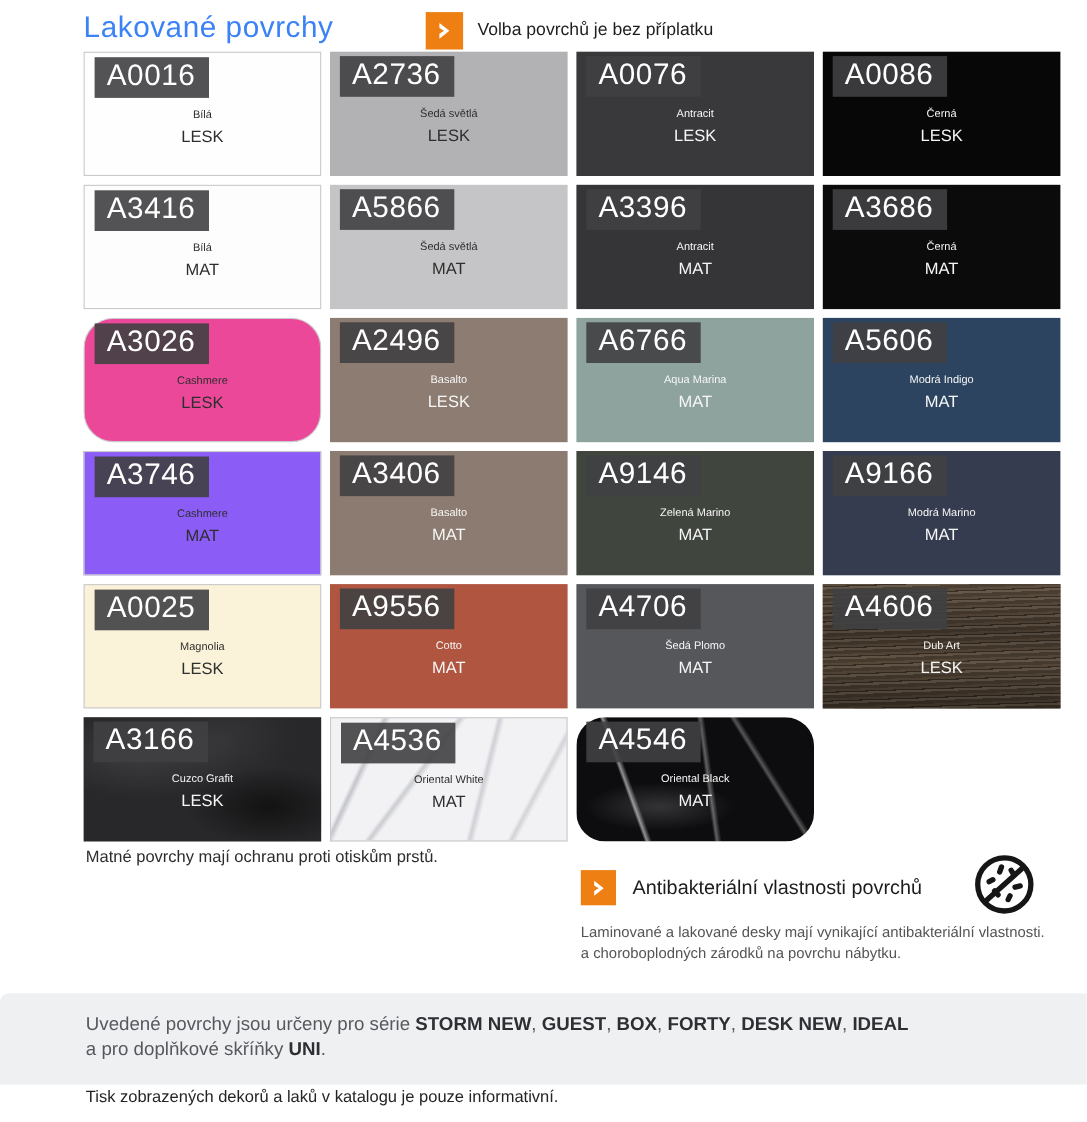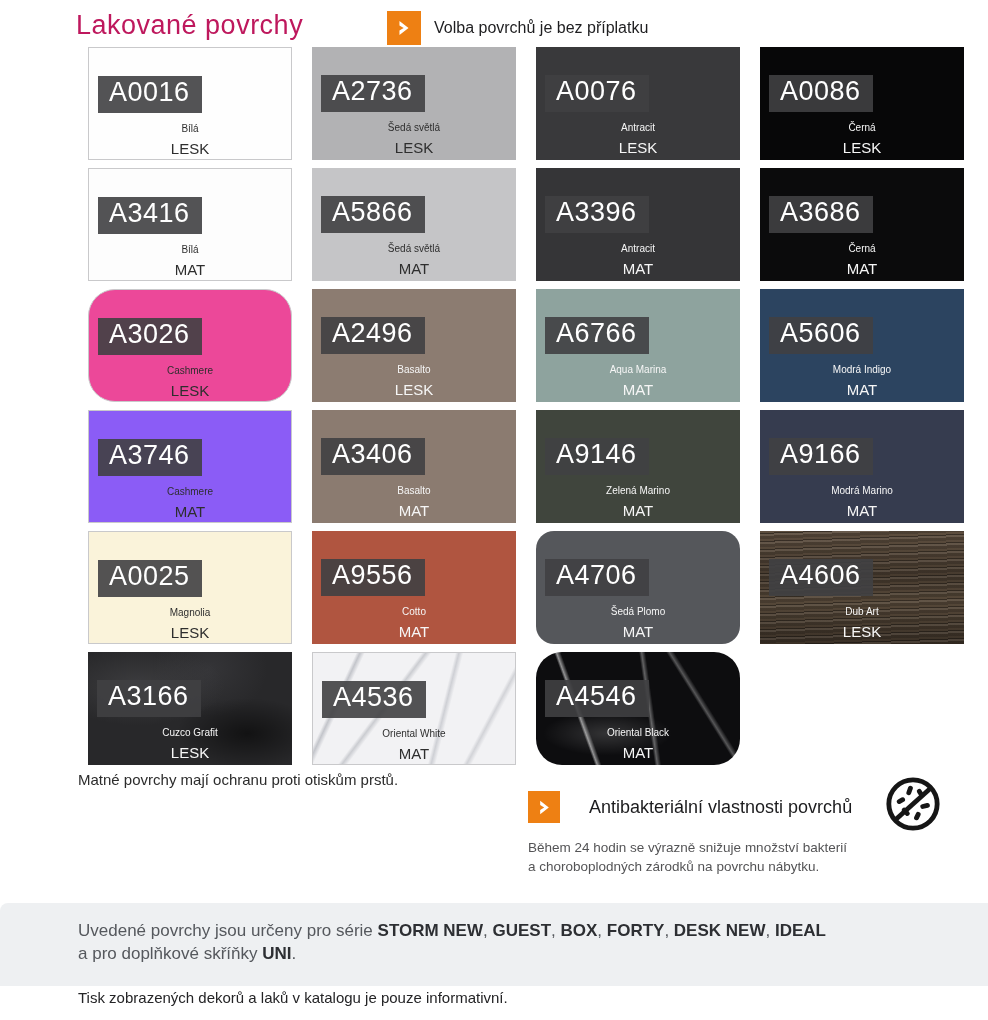--- a/index.html
+++ b/index.html
@@ -1,31 +1,31 @@
 <!DOCTYPE html>
 <html><head>
 <meta charset="utf-8">
 <style>
   html,body{margin:0;padding:0;background:#ffffff;}
   body{width:988px;height:1020px;position:relative;overflow:hidden;
        font-family:"Liberation Sans", sans-serif;color:#2f2f2f;}
 
   
   .page-title{position:absolute;left:76px;top:10px;font-size:27px;font-weight:300;
-              letter-spacing:.5px;color:#be185d;text-align:right;}
+              letter-spacing:.5px;color:#3b82f6;text-align:right;}
   .top-note{position:absolute;left:387px;top:11px;display:flex;align-items:center;gap:13px;}
   .arrow-box{width:34px;height:34px;background:var(--orange);display:flex;
              align-items:center;justify-content:center;flex:0 0 auto;}
   .arrow-box svg{display:block;}
   .top-note-text{font-size:16px;color:#1e1e20;}
 
   
   .grid{position:absolute;left:76px;top:47px;display:grid;
         grid-template-columns:repeat(4,216px);grid-auto-rows:113px;gap:8px;}
-  .swatch{box-sizing:border-box;padding-top:28px;position:relative;margin-left:12px;}
+  .swatch{box-sizing:border-box;padding-top:4px;position:relative;}
   .swatch.bordered{border:1px solid #c9c9cb;}
   .code{display:inline-block;margin-left:9px;background:rgba(64,64,66,.9);color:#ffffff;
         font-size:27px;padding:1px 12px 5px 11px;letter-spacing:.5px;}
   .sname{text-align:center;font-size:10px;margin-top:6px;line-height:20px;}
   .sfinish{text-align:center;font-size:15px;line-height:20px;}
   .txt-dark .sname,.txt-dark .sfinish{color:#2e2e2e;}
   .txt-light .sname,.txt-light .sfinish{color:#f6f6f6;}
 
   
   .tex-wood{background-color:#4a3e33;background-image:
@@ -42,21 +42,21 @@
     linear-gradient(104deg, transparent 62%, rgba(148,152,162,.38) 63.5%, transparent 65.5%),
     linear-gradient(118deg, transparent 80%, rgba(128,132,142,.28) 81.5%, transparent 83.5%);}
   .tex-marble-black{background-color:#0d0d0f;background-image:
     linear-gradient(70deg, transparent 24%, rgba(255,255,255,.55) 25%, transparent 26.8%),
     linear-gradient(82deg, transparent 54%, rgba(255,255,255,.35) 55.2%, transparent 57%),
     linear-gradient(58deg, transparent 73%, rgba(255,255,255,.30) 74.2%, transparent 76%),
     radial-gradient(ellipse 45% 28% at 35% 72%, rgba(255,255,255,.16), transparent 70%); border-radius: 26px;}
 
   
   .fp-note{position:absolute;left:78px;top:771px;font-size:15px;color:#2c2c2c;}
-  .ab-head{position:absolute;left:528px;top:791px;display:flex;align-items:center;gap:29px;}
+  .ab-head{position:absolute;left:528px;top:791px;display:flex;align-items:center;gap:15px;}
   .ab-head .arrow-box{width:32px;height:32px;}
   .ab-title{font-size:18px;color:#1c1c1e;}
   .ab-body{position:absolute;left:528px;top:839px;width:440px;font-size:13.5px;
            line-height:18.5px;color:#545456;}
   .bacteria{position:absolute;left:884px;top:775px;}
 
   
   .footer{position:absolute;left:0;top:903px;width:988px;height:83px;
           background:var(--footerbg);border-radius:8px 0 0 0;}
   .f-series{padding:16px 0 0 78px;font-size:17px;line-height:23px;color:#55585d;}
@@ -179,21 +179,21 @@
     <div class="sname">Magnolia</div>
     <div class="sfinish">LESK</div>
   </div>
 
   <div class="swatch txt-light" style="background: rgb(176, 85, 64);">
     <div class="code">A9556</div>
     <div class="sname">Cotto</div>
     <div class="sfinish">MAT</div>
   </div>
 
-  <div class="swatch txt-light" style="background: rgb(85, 87, 91); border-radius: 18px;">
+  <div class="swatch txt-light" style="background: rgb(85, 87, 91);">
     <div class="code">A4706</div>
     <div class="sname">Šedá Plomo</div>
     <div class="sfinish">MAT</div>
   </div>
 
   <div class="swatch txt-light tex-wood">
     <div class="code">A4606</div>
     <div class="sname">Dub Art</div>
     <div class="sfinish">LESK</div>
   </div>
@@ -237,21 +237,21 @@
       <rect x="35" y="14" width="5" height="9" rx="2.5" transform="rotate(-32 37.5 18.5)"></rect>
       <rect x="15" y="22" width="5" height="9" rx="2.5" transform="rotate(62 17.5 26.5)"></rect>
       <rect x="40" y="27" width="5" height="10" rx="2.5" transform="rotate(76 42.5 32)"></rect>
       <rect x="20" y="33" width="5" height="10" rx="2.5" transform="rotate(-42 22.5 38)"></rect>
       <rect x="32" y="38" width="5" height="9" rx="2.5" transform="rotate(26 34.5 42.5)"></rect>
     </g>
   </svg>
 </div>
 
 <div class="ab-body">
-  <div>Během 24 hodin se výrazně snižuje množství bakterií</div>
+  <div>Laminované a lakované desky mají vynikající antibakteriální vlastnosti.</div>
   <div>a choroboplodných zárodků na povrchu nábytku.</div>
 </div>
 
 <div class="footer">
   <div class="f-series">
     <span>Uvedené povrchy jsou určeny pro série </span><span id="series-container"><b>STORM NEW</b>, <b>GUEST</b>, <b>BOX</b>, <b>FORTY</b>, <b>DESK NEW</b>, <b>IDEAL</b></span><br>
     <span>a pro doplňkové skříňky </span><b>UNI</b><span>.</span>
   </div>
   <div class="f-note">Tisk zobrazených dekorů a laků v katalogu je pouze informativní.</div>
 </div>

